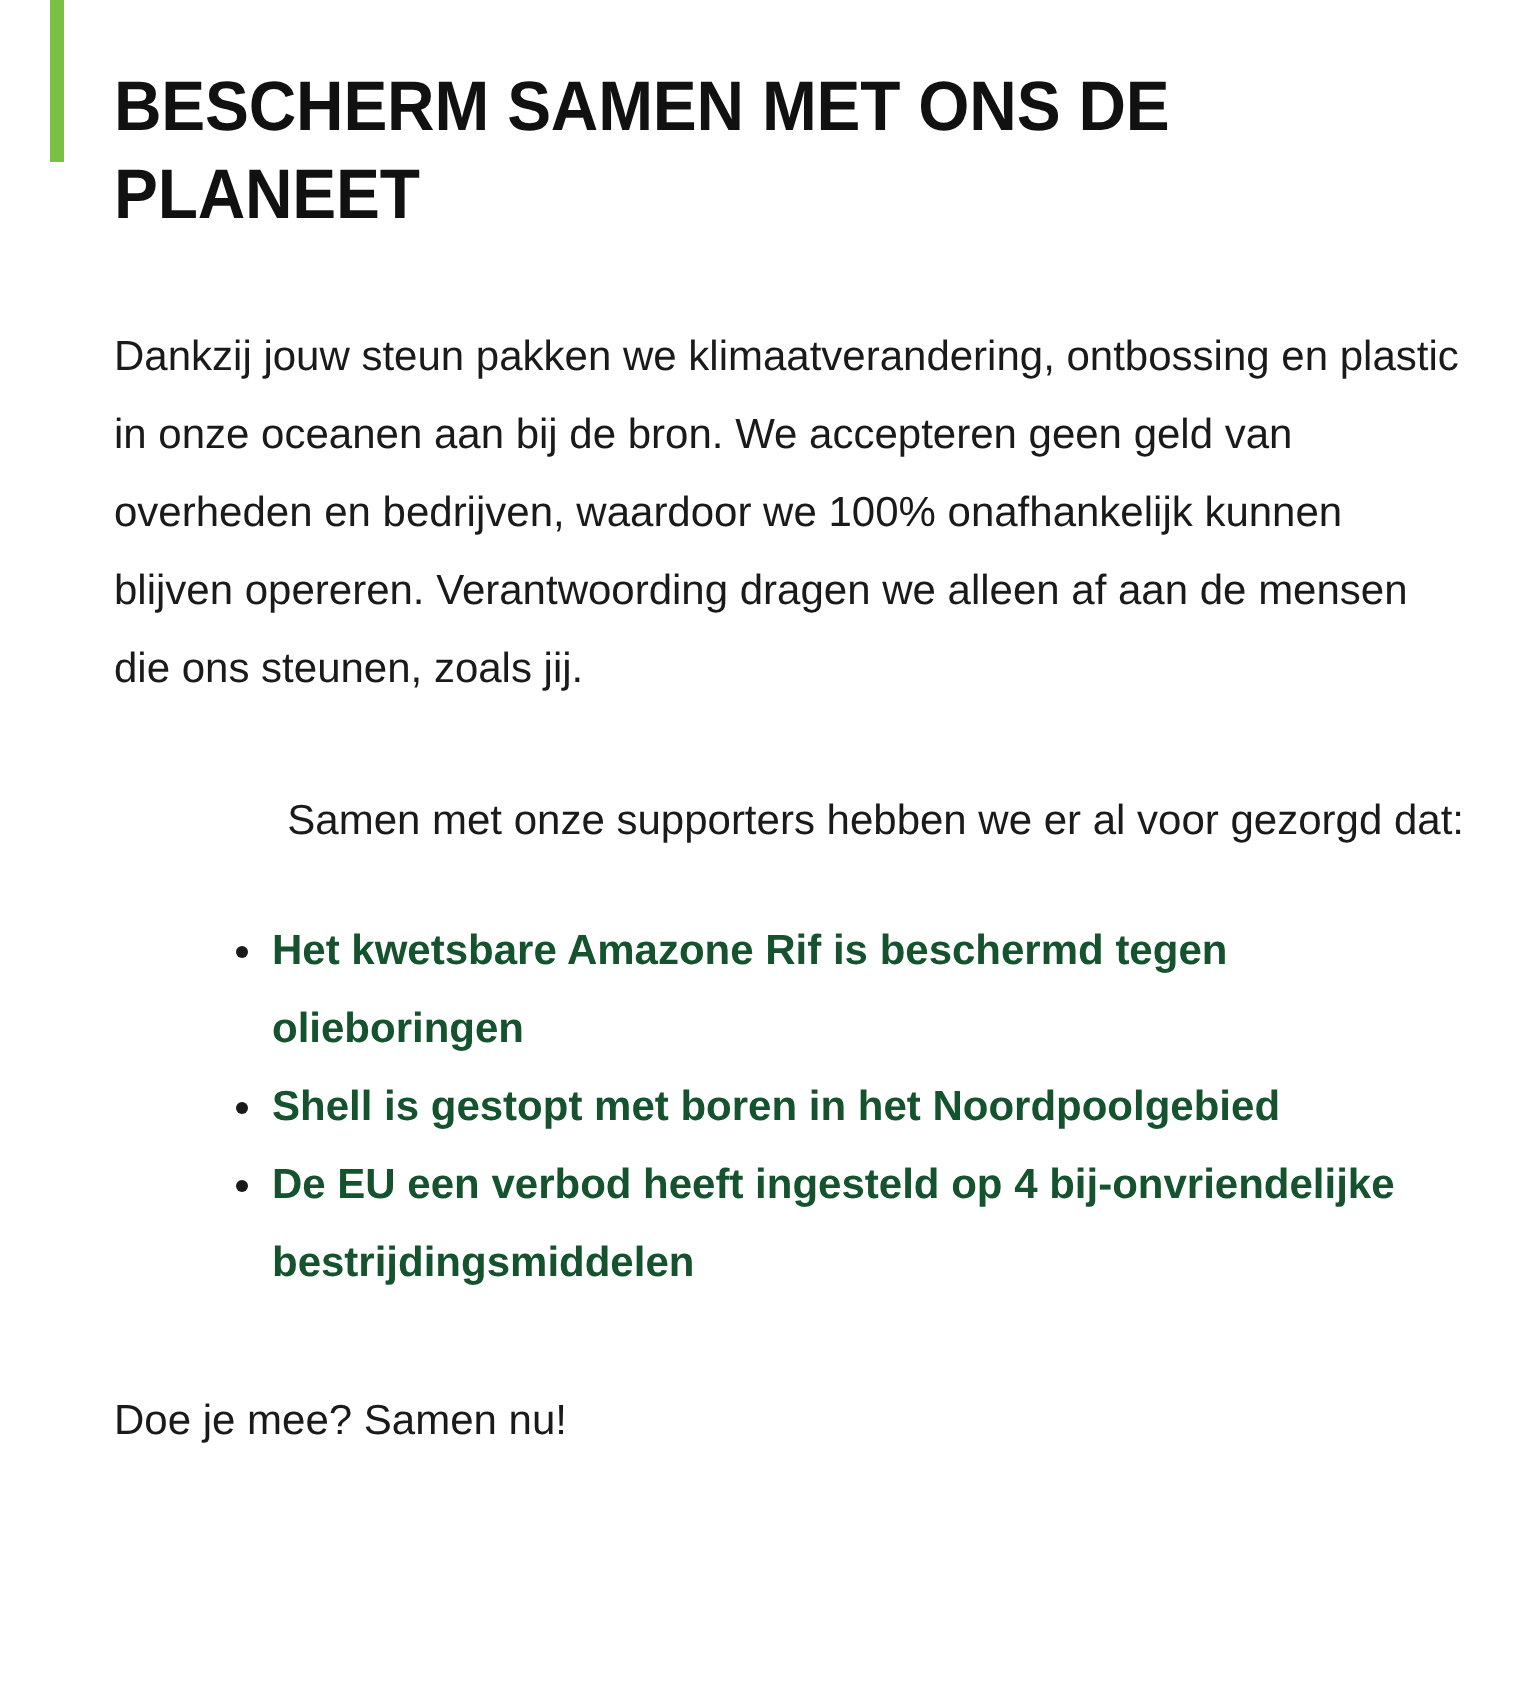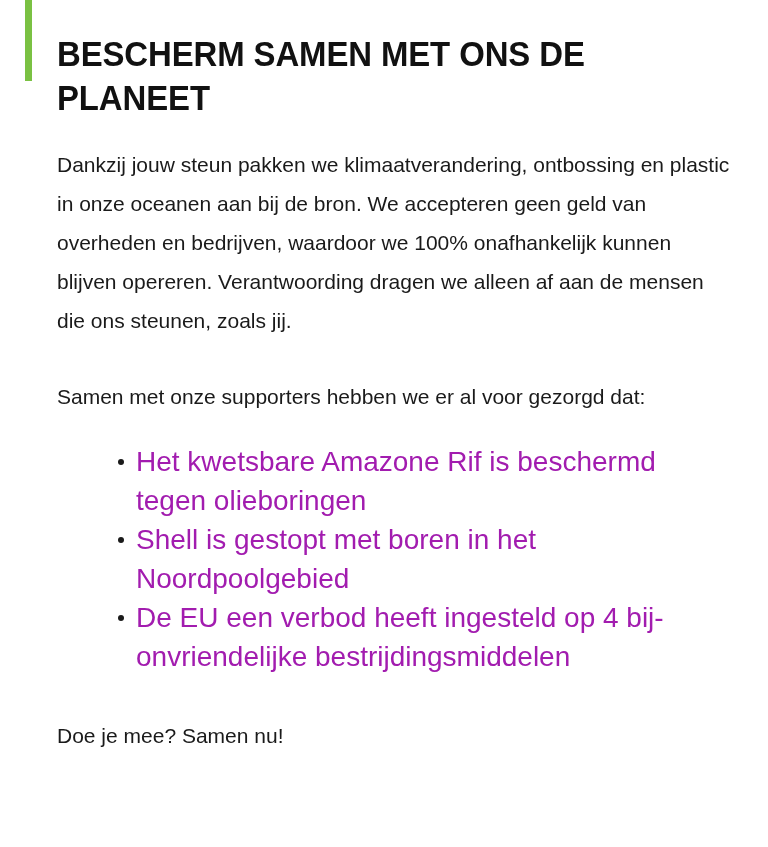--- a/index.html
+++ b/index.html
@@ -61,47 +61,48 @@
   .para {
     margin: 0;
     padding: 0;
     font-size: 21px;
     line-height: 39px;
     color: #1a1a1a;
     font-weight: 400;
   }
 
   .para-intro {
-    margin-top: 25px;
+    margin-top: 39px;
   }
 
   .para-lead {
     margin-top: 37px;
+    text-align: right;
   }
 
   .para-closing {
     margin-top: 34px;
   }
 
   .para-cta {
     margin-top: 40px;
   }
 
   .achievement-list {
     margin: 26px 0 0 0;
     padding: 0 0 0 61px;
     list-style: none;
   }
 
   .achievement-list li {
     position: relative;
-    font-size: 28px;
+    font-size: 21px;
     line-height: 39px;
-    color: #a21caf;
-    font-weight: 400;
+    color: #14532d;
+    font-weight: 700;
     padding-left: 18px;
   }
 
   .achievement-list li::before {
     content: "";
     position: absolute;
     left: 0;
     top: 17px;
     width: 6px;
     height: 6px;

